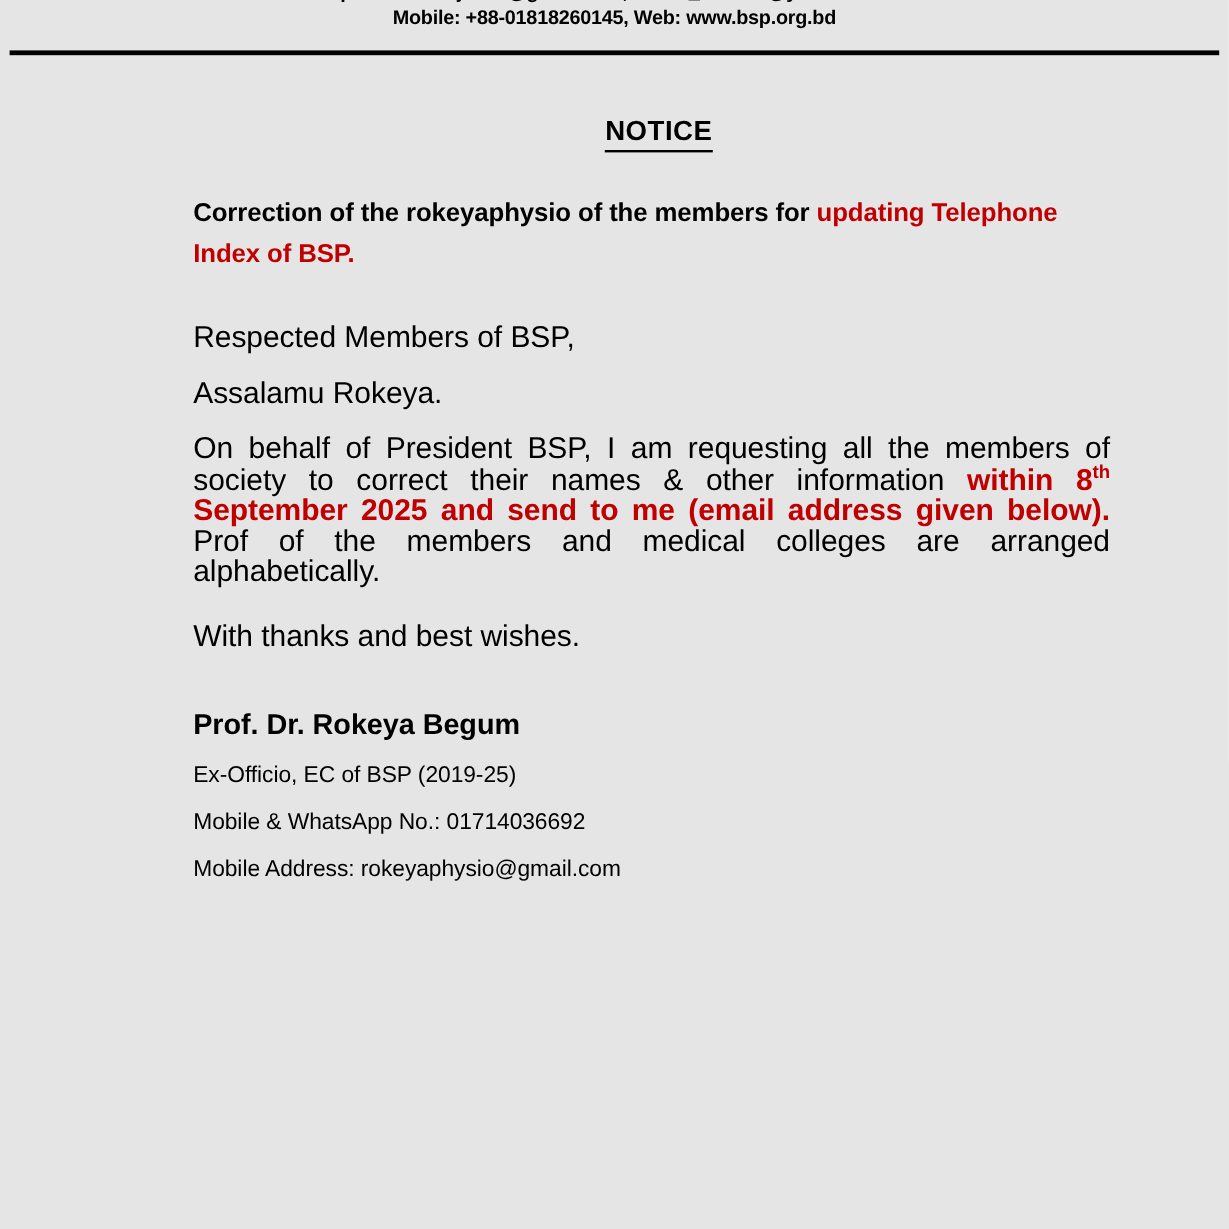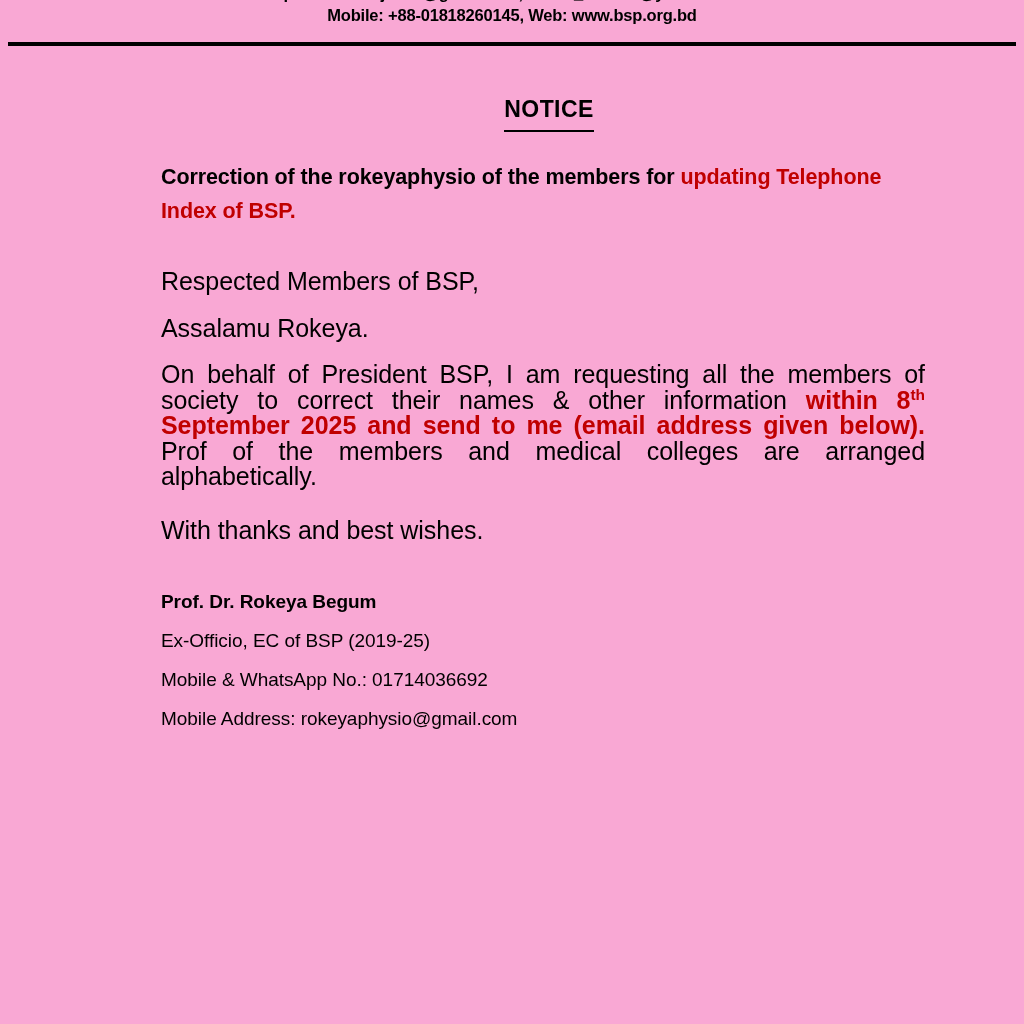--- a/index.html
+++ b/index.html
@@ -13,21 +13,21 @@
     position: relative;
     font-family: "Liberation Sans", sans-serif;
     color: #000000;
     overflow: hidden;
   }
 
   .page {
     position: relative;
     width: 1024px;
     height: 1024px;
-    background: #f9a8d4;
+    background: #e5e5e5;
   }
 
   
   .letterhead {
     position: absolute;
     top: -18px;
     left: 0;
     width: 1024px;
     text-align: center;
     overflow: hidden;
@@ -61,21 +61,21 @@
   .notice-title {
     text-align: center;
     font-size: 23px;
     font-weight: bold;
     letter-spacing: 0.4px;
     margin: 0 0 0 0;
     padding-bottom: 1px;
   }
   .notice-title span {
     border-bottom: 2px solid #000;
-    padding-bottom: 8px;
+    padding-bottom: 3px;
     margin-left: 12px;
   }
 
   .subject {
     margin: 36px 0 0 0;
     font-size: 21.5px;
     font-weight: bold;
     line-height: 34px;
     letter-spacing: -0.1px;
   }
@@ -126,21 +126,21 @@
     vertical-align: super;
     line-height: 0;
   }
 
   .thanks { margin-top: 28px; margin-bottom: 0; }
 
   .signature {
     margin-top: 48px;
   }
   .sig-name {
-    font-size: 19px;
+    font-size: 24px;
     font-weight: bold;
     margin: 0 0 17px 0;
     letter-spacing: -0.05px;
   }
   .sig-line {
     font-size: 19px;
     line-height: 22px;
     margin: 0 0 17px 0;
     letter-spacing: -0.05px;
   }

